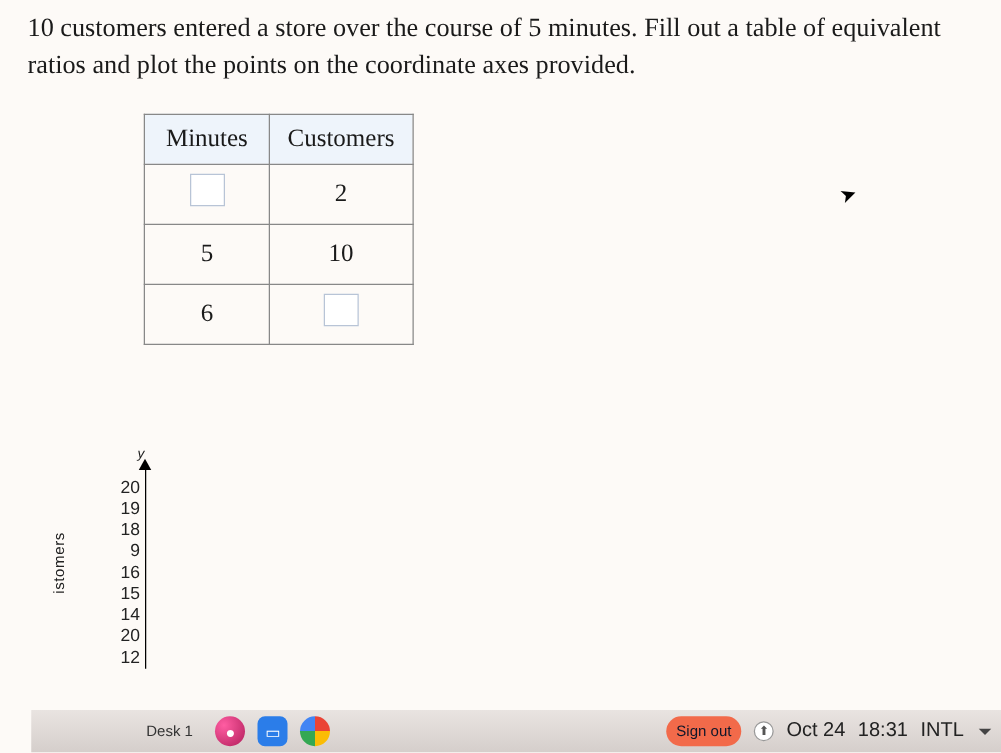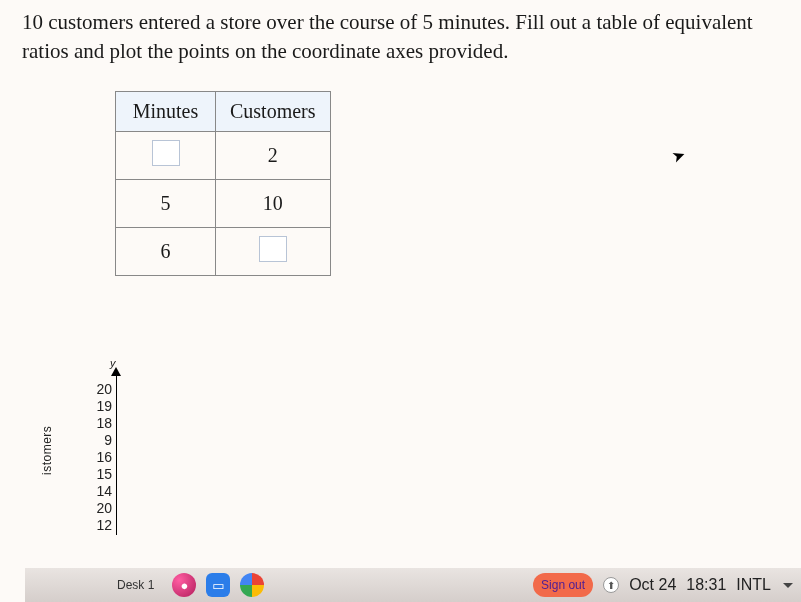--- a/index.html
+++ b/index.html
@@ -125,21 +125,21 @@
     width: 24px; height: 24px;
     border-radius: 50%;
     display: inline-flex;
     align-items: center; justify-content: center;
     font-size: 13px;
     color: #fff;
   }
   .spacer { flex: 1; }
   .signout {
     background: #f26a4a;
-    color: #4c1d95;
+    color: #0f172a;
     border-radius: 14px;
     padding: 5px 8px;
     font-size: 12px;
     border: none;
     cursor: pointer;
   }
   .status-icon {
     width: 16px; height: 16px;
     border-radius: 50%;
     background: #fff;

